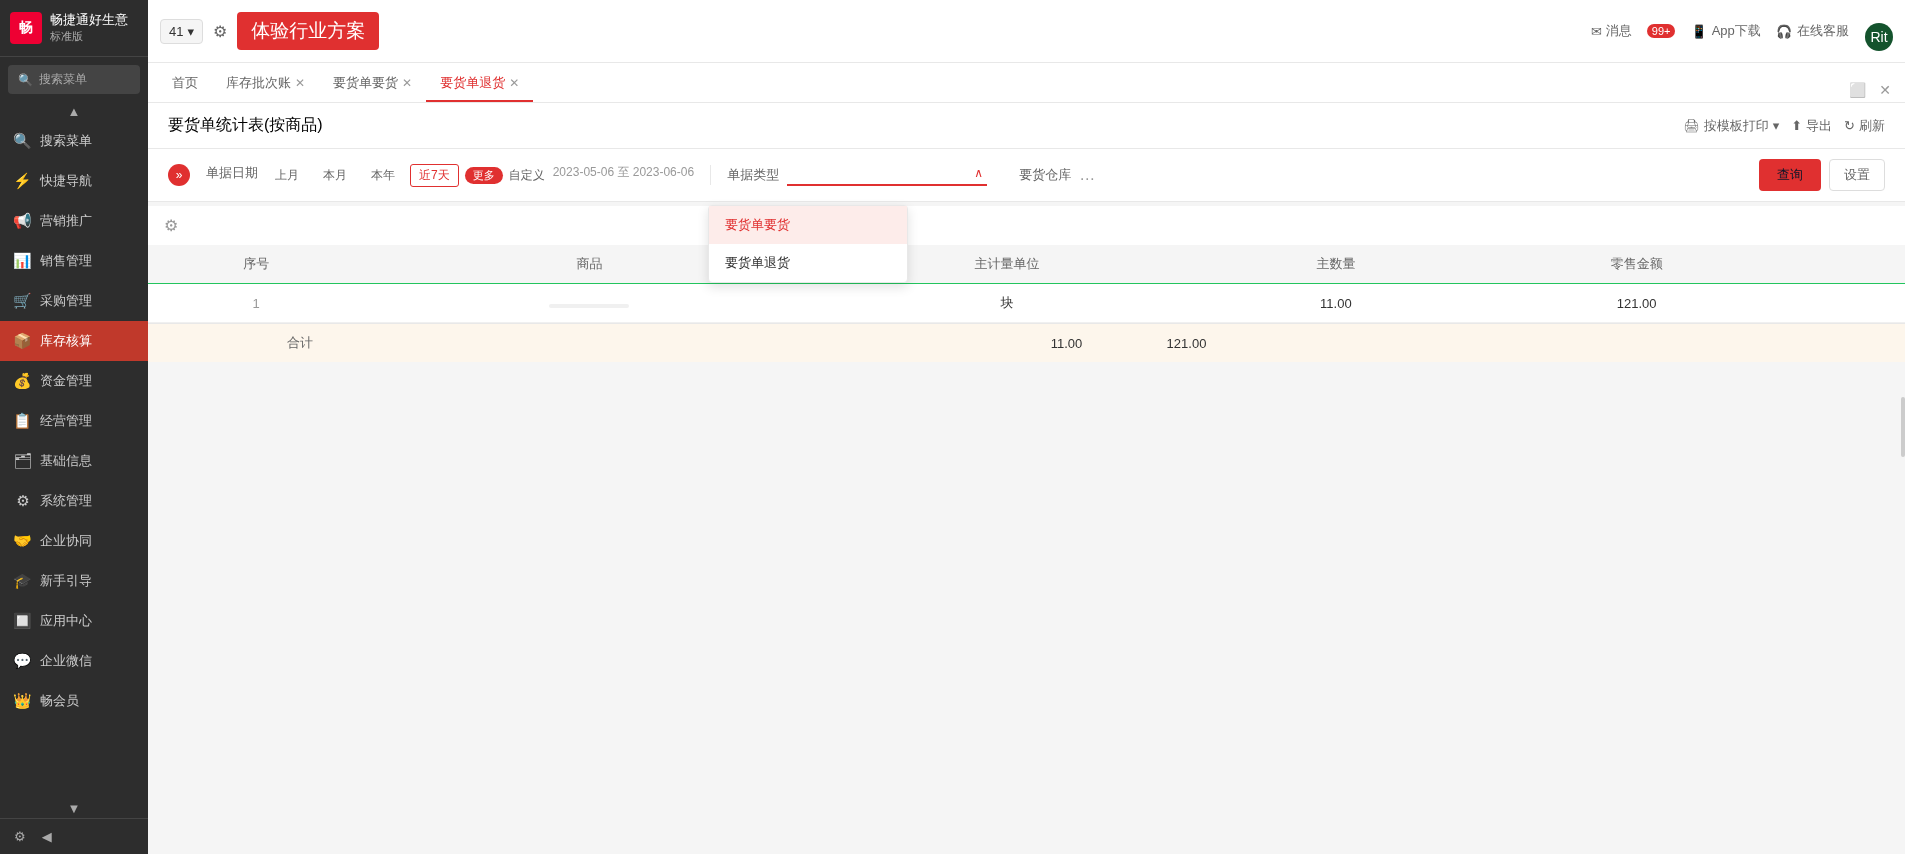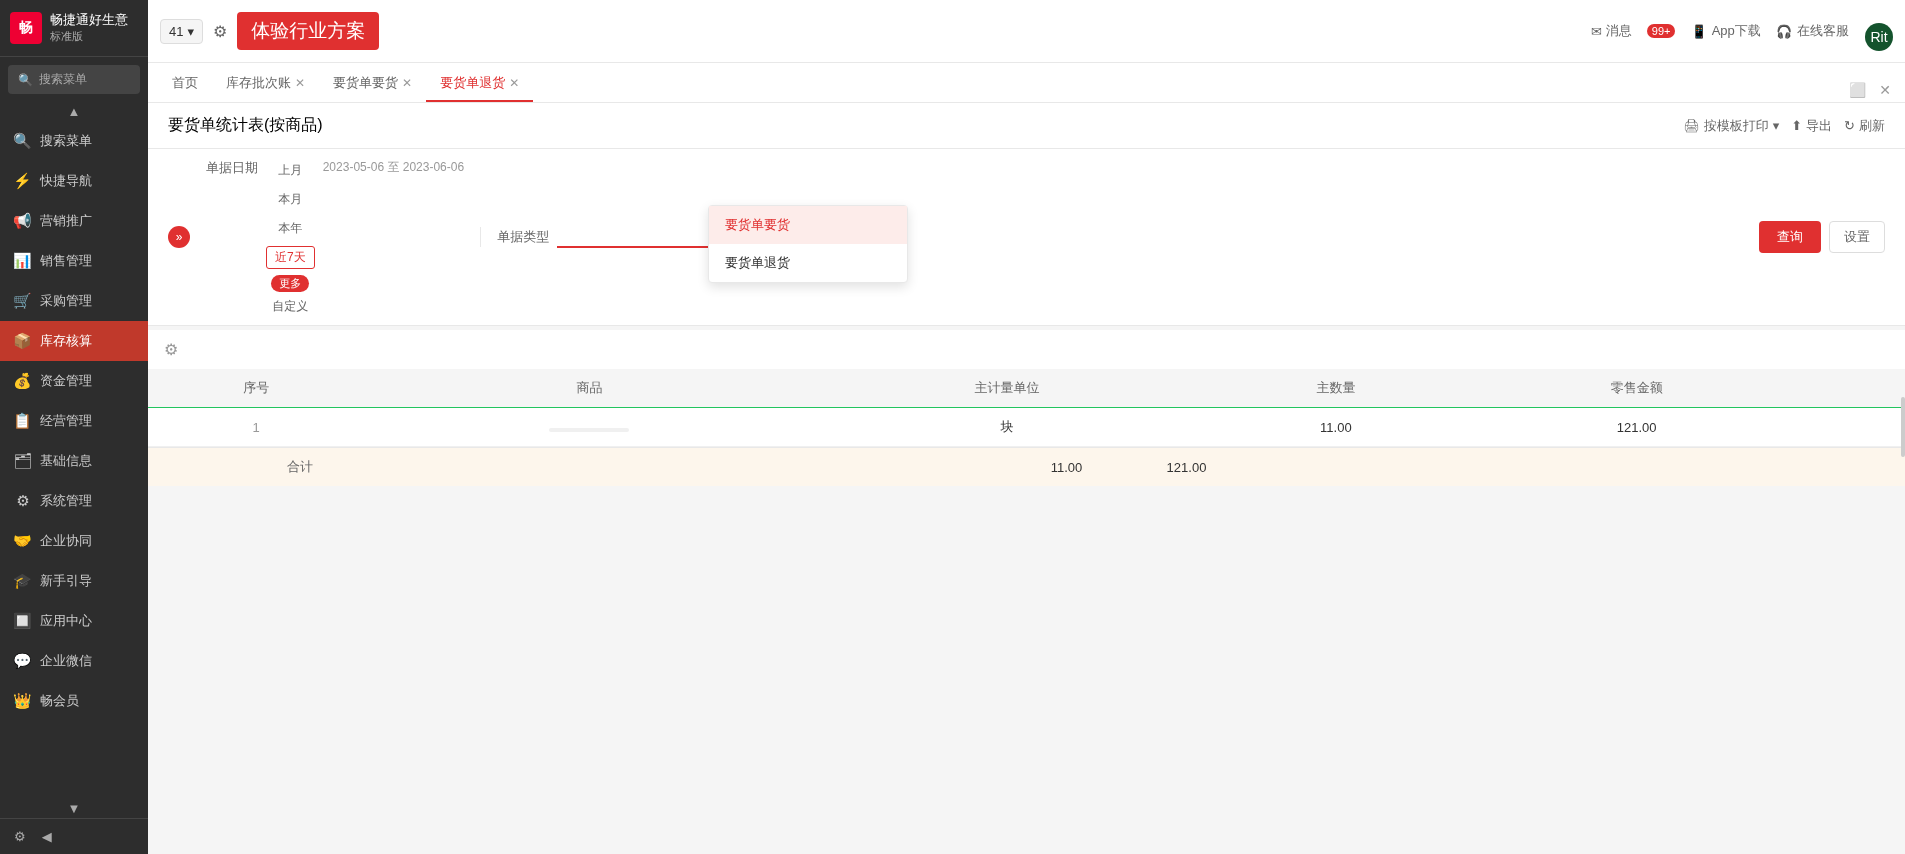--- a/index.html
+++ b/index.html
@@ -143,21 +143,21 @@
       position: relative;
     }
     .filter-expand-btn {
       width: 22px; height: 22px;
       background: #e03030; color: #fff;
       border-radius: 50%; display: flex; align-items: center; justify-content: center;
       cursor: pointer; font-size: 12px; flex-shrink: 0;
     }
     .filter-group { display: flex; gap: 8px; }
     .filter-label { color: #666; font-size: 13px; white-space: nowrap; }
-    .date-shortcuts { display: flex; gap: 6px; align-items: center; flex-direction: column; }
+    .date-shortcuts { display: flex; gap: 6px; align-items: center; }
     .date-btn {
       padding: 2px 8px; border-radius: 3px; font-size: 12px;
       cursor: pointer; color: #666; border: 1px solid transparent;
     }
     .date-btn.active { color: #e03030; border-color: #e03030; }
     .date-more-btn {
       background: #e03030; color: #fff;
       border-radius: 10px; padding: 1px 8px; font-size: 11px; cursor: pointer;
     }
     .date-custom { color: #666; font-size: 12px; cursor: pointer; }
@@ -174,21 +174,21 @@
       min-width: 200px; position: relative; cursor: pointer;
     }
     .type-select-value { color: #333; font-size: 13px; flex: 1; }
     .type-select-arrow { color: #e03030; font-size: 12px; }
 
     .warehouse-group { display: flex; align-items: center; gap: 8px; margin-left: 16px; }
     .warehouse-label { color: #666; font-size: 13px; white-space: nowrap; }
     .warehouse-more { color: #999; font-size: 16px; cursor: pointer; }
     .filter-right-btns { margin-left: auto; display: flex; gap: 8px; }
     .query-btn {
-      background: #e03030; color: #ffffff; border: none; border-radius: 4px;
+      background: #e03030; color: #0f172a; border: none; border-radius: 4px;
       padding: 6px 18px; font-size: 13px; cursor: pointer;
     }
     .settings-btn {
       background: #fff; color: #666; border: 1px solid #ddd; border-radius: 4px;
       padding: 6px 14px; font-size: 13px; cursor: pointer;
     }
 
     
     .dropdown-menu {
       position: absolute;

